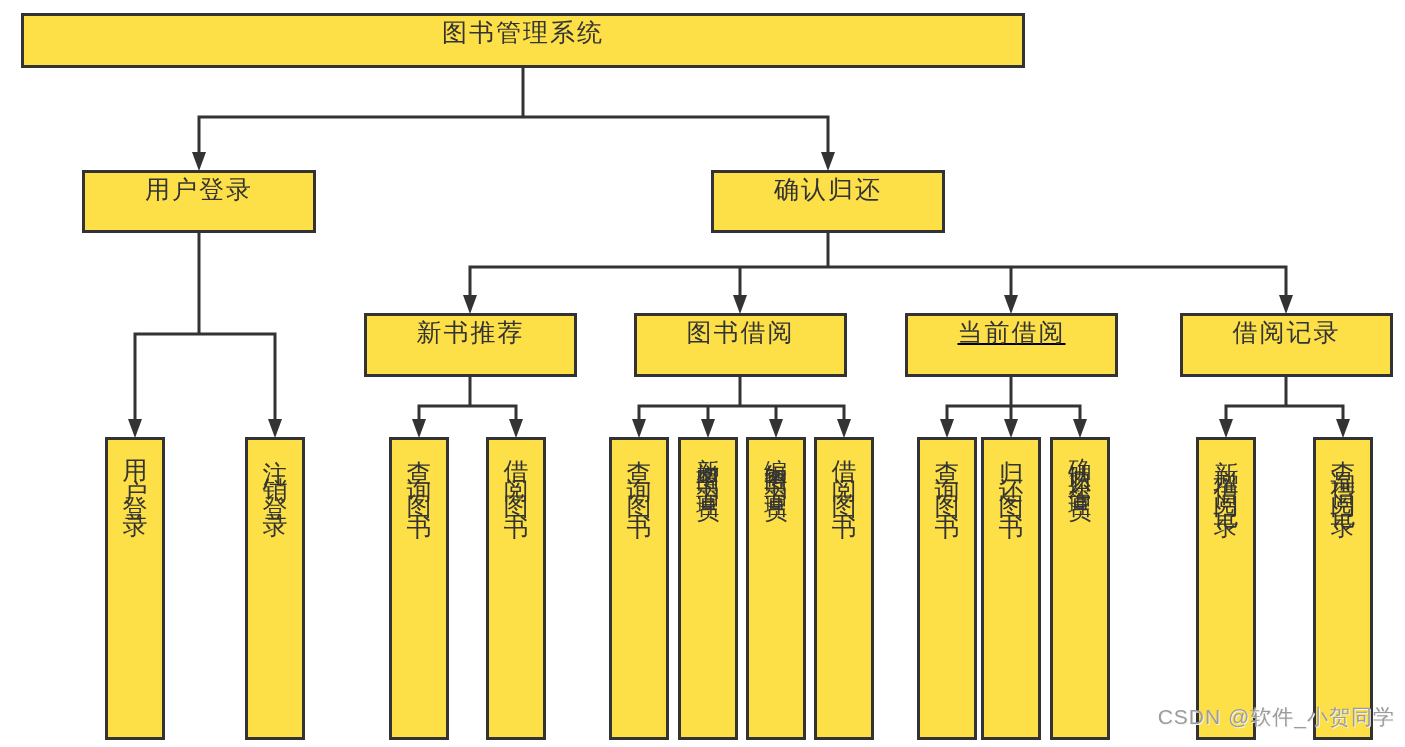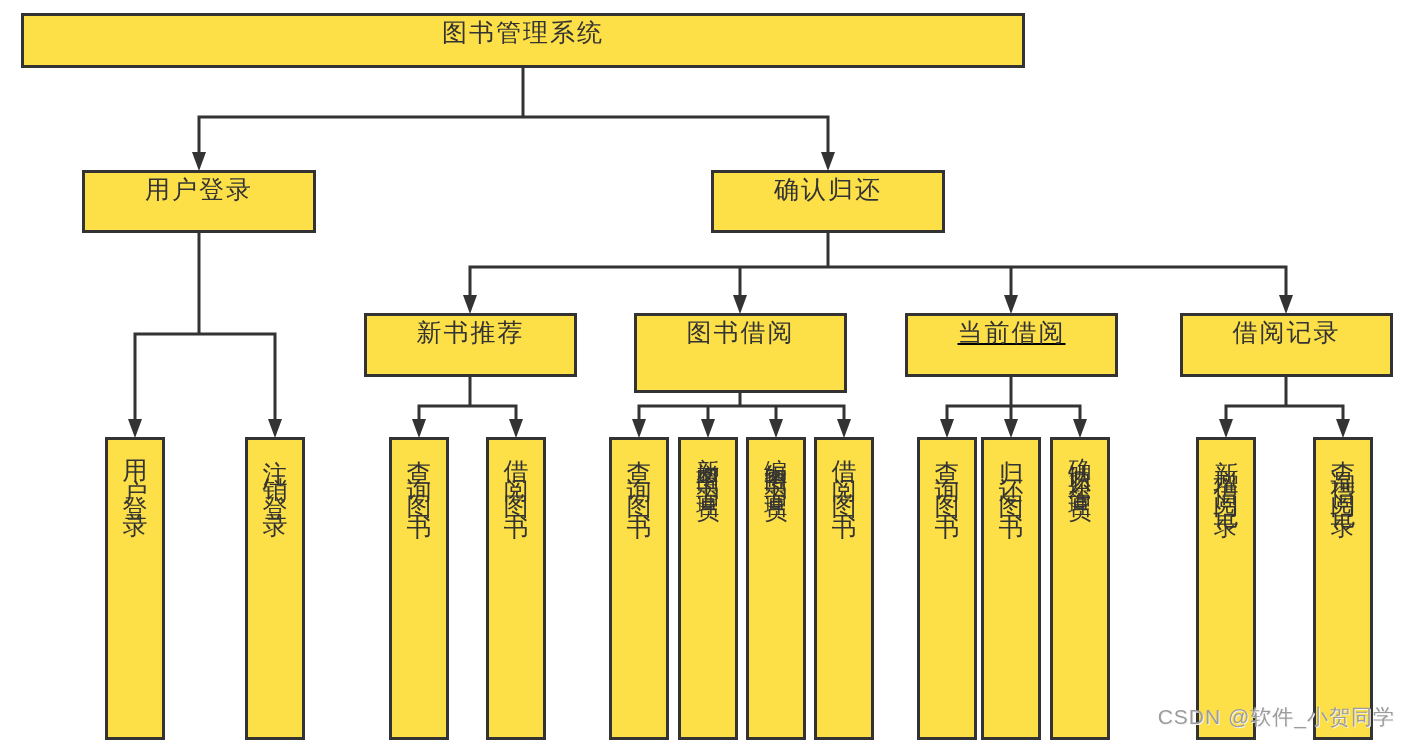--- a/index.html
+++ b/index.html
@@ -110,21 +110,21 @@
   <div class="box" style="left:82px; top:170px; width:234px; height:63px;">
     <span class="lbl">用户登录</span>
   </div>
   <div class="box" style="left:711px; top:170px; width:234px; height:63px;">
     <span class="lbl">确认归还</span>
   </div>
 
   <div class="box" style="left:364px; top:313px; width:213px; height:64px;">
     <span class="lbl">新书推荐</span>
   </div>
-  <div class="box" style="left:634px; top:313px; width:213px; height:80px;">
+  <div class="box" style="left:634px; top:313px; width:213px; height:64px;">
     <span class="lbl">图书借阅</span>
   </div>
   <div class="box" style="left:905px; top:313px; width:213px; height:64px;text-decoration:underline;">
     <span class="lbl">当前借阅</span>
   </div>
   <div class="box" style="left:1180px; top:313px; width:213px; height:64px;">
     <span class="lbl">借阅记录</span>
   </div>
 
   <div class="box" style="left:105px; top:437px; width:60px; height:303px;">

